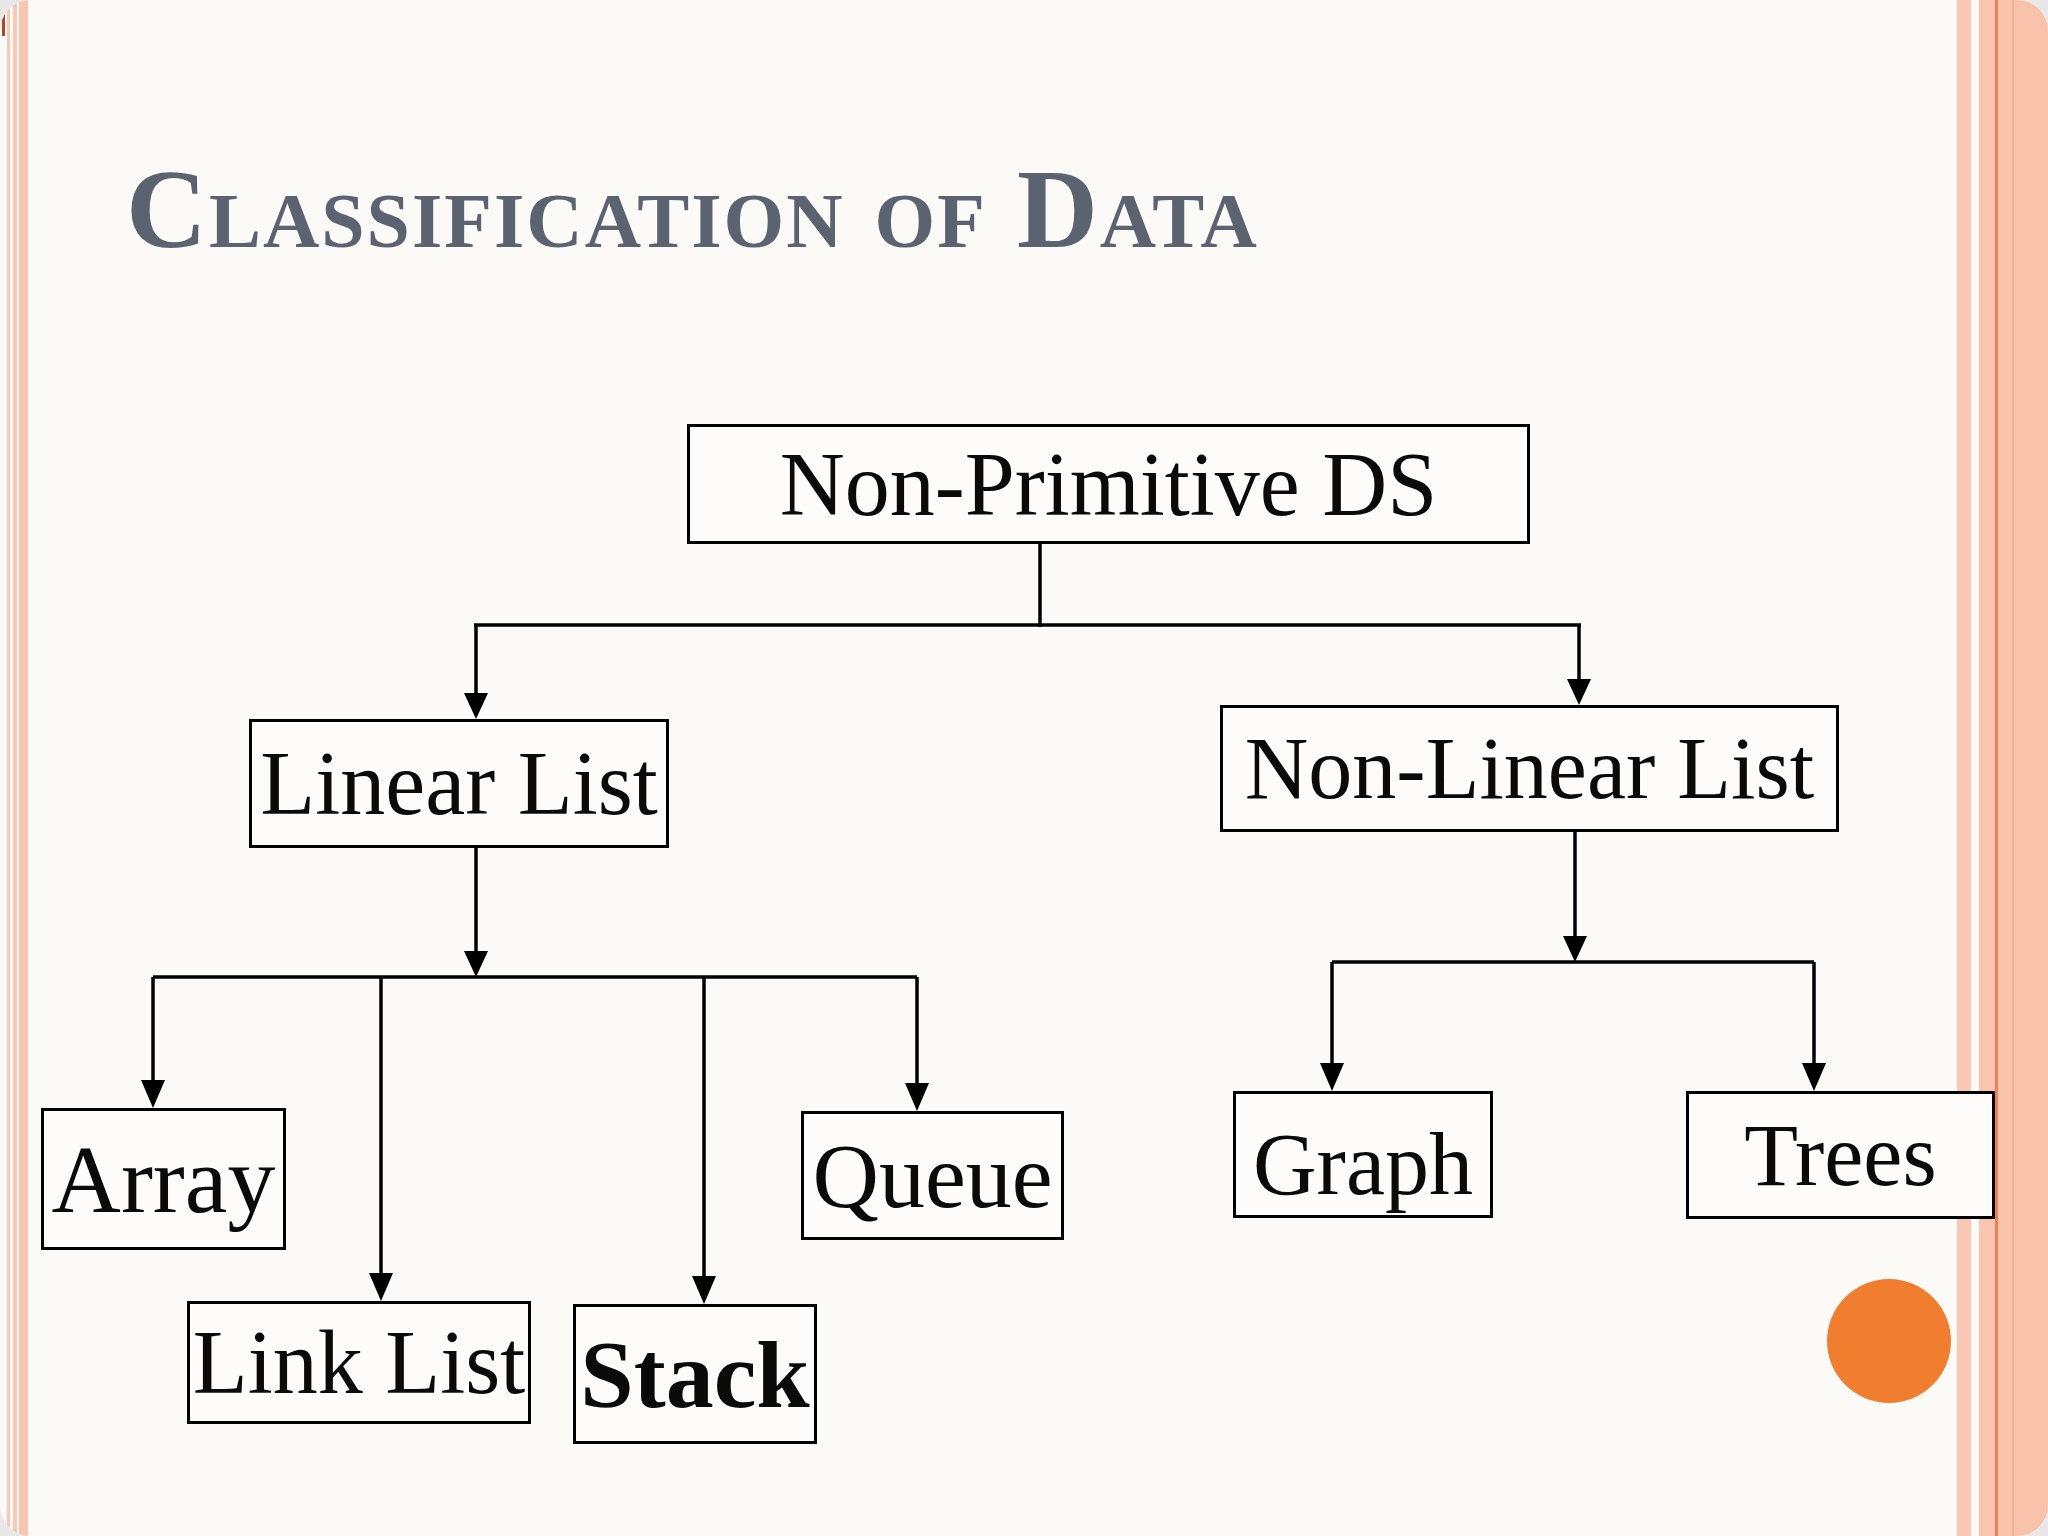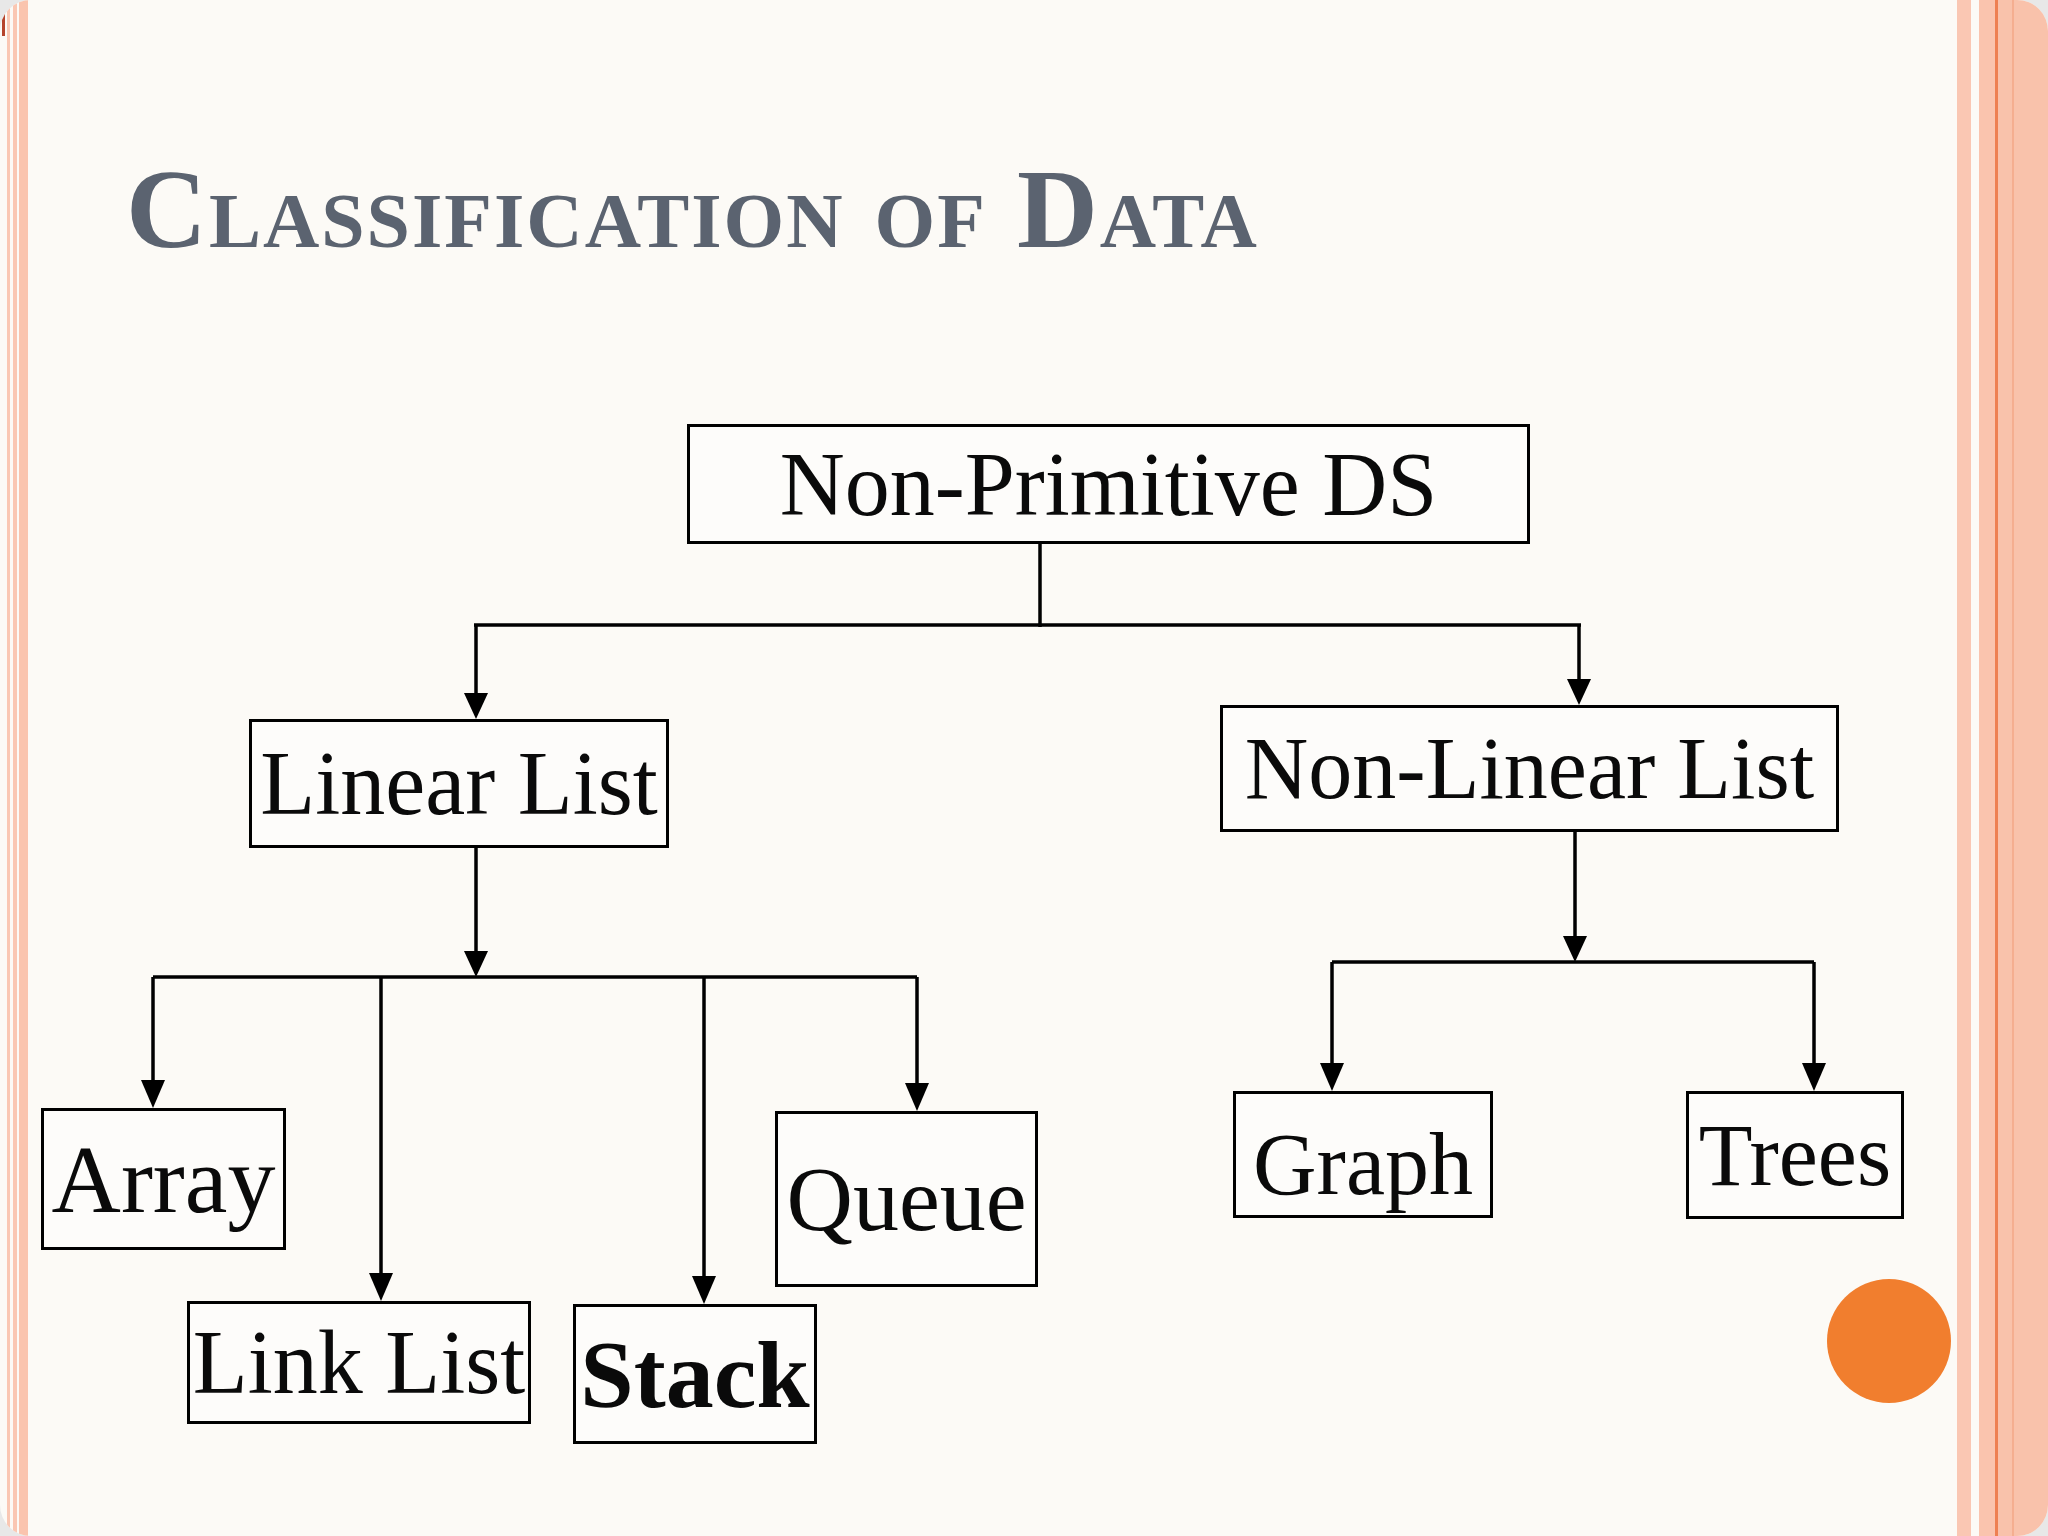--- a/index.html
+++ b/index.html
@@ -70,23 +70,23 @@
     color: #0a0a0a;
     white-space: nowrap;
     font-family: "Liberation Serif", serif;
   }
   .n-root      { left: 687px;  top: 424px;  width: 843px; height: 120px; font-size: 90px; }
   .n-linear    { left: 249px;  top: 719px;  width: 420px; height: 129px; font-size: 90px; }
   .n-nonlinear { left: 1220px; top: 705px;  width: 619px; height: 127px; font-size: 88px; }
   .n-array     { left: 41px;   top: 1108px; width: 245px; height: 142px; font-size: 96px; align-items: center; }
   .n-linklist  { left: 187px;  top: 1301px; width: 344px; height: 123px; font-size: 90px; }
   .n-stack     { left: 573px;  top: 1304px; width: 244px; height: 140px; font-size: 96px; font-weight: bold; }
-  .n-queue     { left: 775px;  top: 1111px; width: 263px; height: 176px; font-size: 92px; }
+  .n-queue     { left: 801px;  top: 1111px; width: 263px; height: 129px; font-size: 92px; }
   .n-graph     { left: 1233px; top: 1091px; width: 260px; height: 127px; font-size: 88px; align-items: flex-end; }
-  .n-trees     { left: 1686px; top: 1091px; width: 218px; height: 128px; font-size: 88px; }
+  .n-trees     { left: 1686px; top: 1091px; width: 309px; height: 128px; font-size: 88px; }
   
   .orange-circle {
     position: absolute;
     left: 1827px; top: 1279px;
     width: 124px; height: 124px;
     border-radius: 50%;
     background: #f17e2e;
   }
 </style>
 </head>

